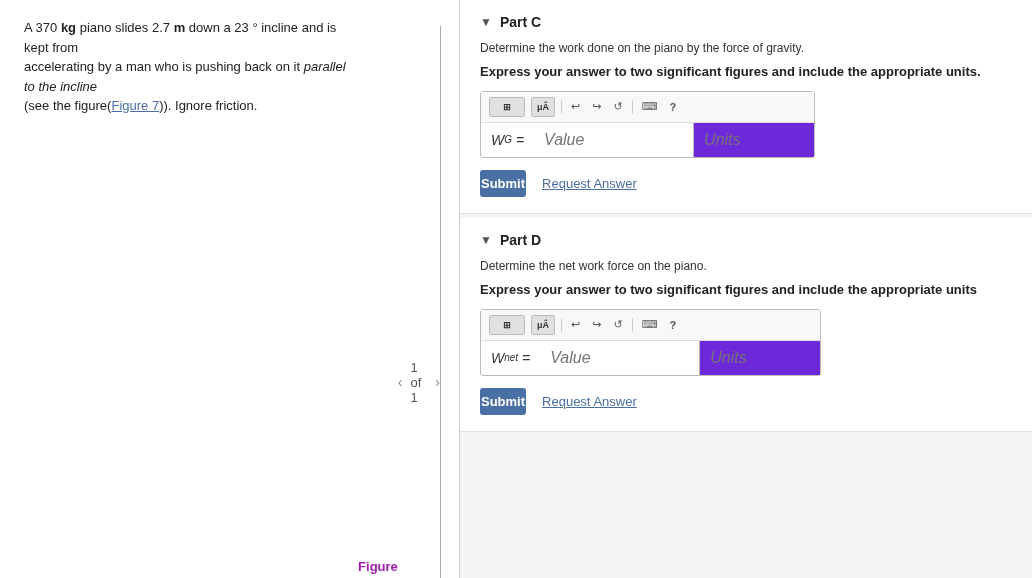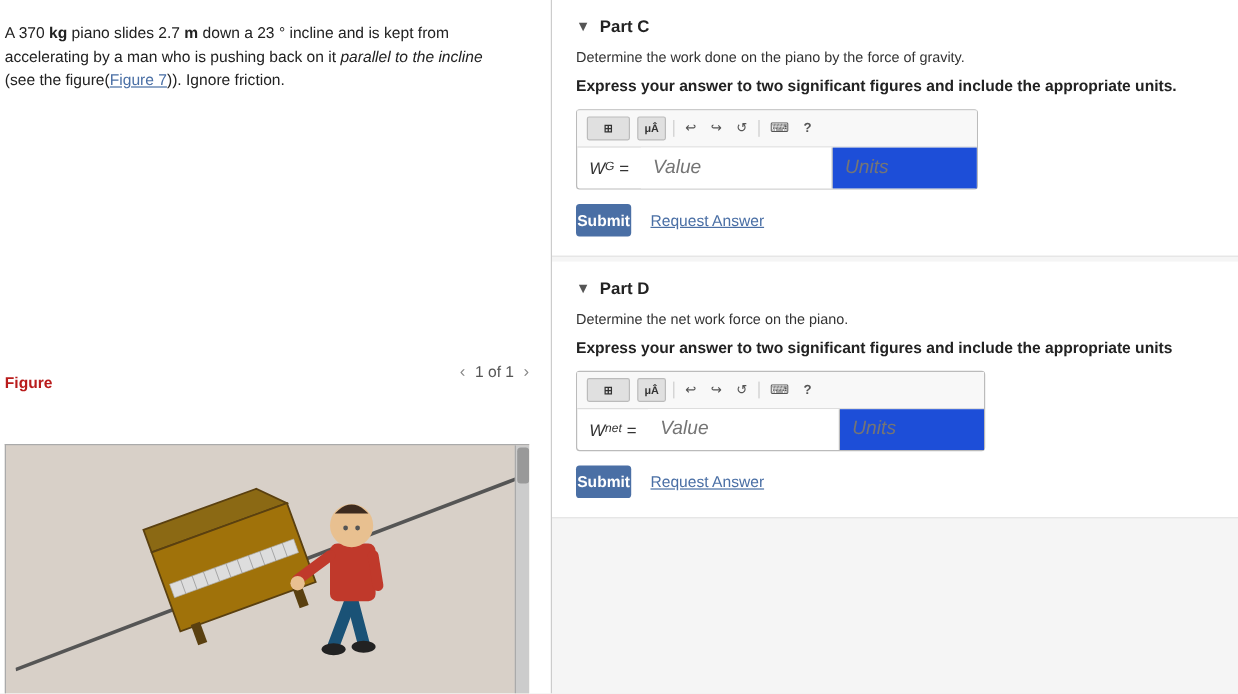--- a/index.html
+++ b/index.html
@@ -11,41 +11,40 @@
       overflow: hidden;
       display: flex;
     }
 
     
     .left-panel {
       width: 460px;
       min-width: 460px;
       background: #fff;
       border-right: 1px solid #ccc;
-      padding: 18px 18px 0 4px;
-      display: flex;
-      flex-direction: column;
+      padding: 18px 18px 0 24px;
+      display: flex;
+      flex-direction: row;
       position: relative;
-      gap: 32px;
     }
 
     .problem-text {
       font-size: 13px;
       color: #222;
       line-height: 1.5;
       margin-bottom: 12px;
     }
 
     .problem-text .bold { font-weight: bold; }
     .problem-text .italic { font-style: italic; }
 
     .figure-label {
       font-size: 13px;
       font-weight: bold;
-      color: #b91c1c;
+      color: #a21caf;
       margin-top: auto;
       padding-top: 10px;
     }
 
     .figure-nav {
       display: flex;
       align-items: center;
       gap: 8px;
       font-size: 13px;
       color: #555;
@@ -192,21 +191,21 @@
     }
 
     .units-field {
       width: 120px;
       border: none;
       padding: 8px 10px;
       font-size: 16px;
       font-style: italic;
       color: #bbb;
       outline: none;
-      background: #1d4ed8;
+      background: #6d28d9;
     }
 
     .submit-row {
       display: flex;
       align-items: center;
       gap: 16px;
     }
 
     .submit-btn {
       background: #4a6fa5;

